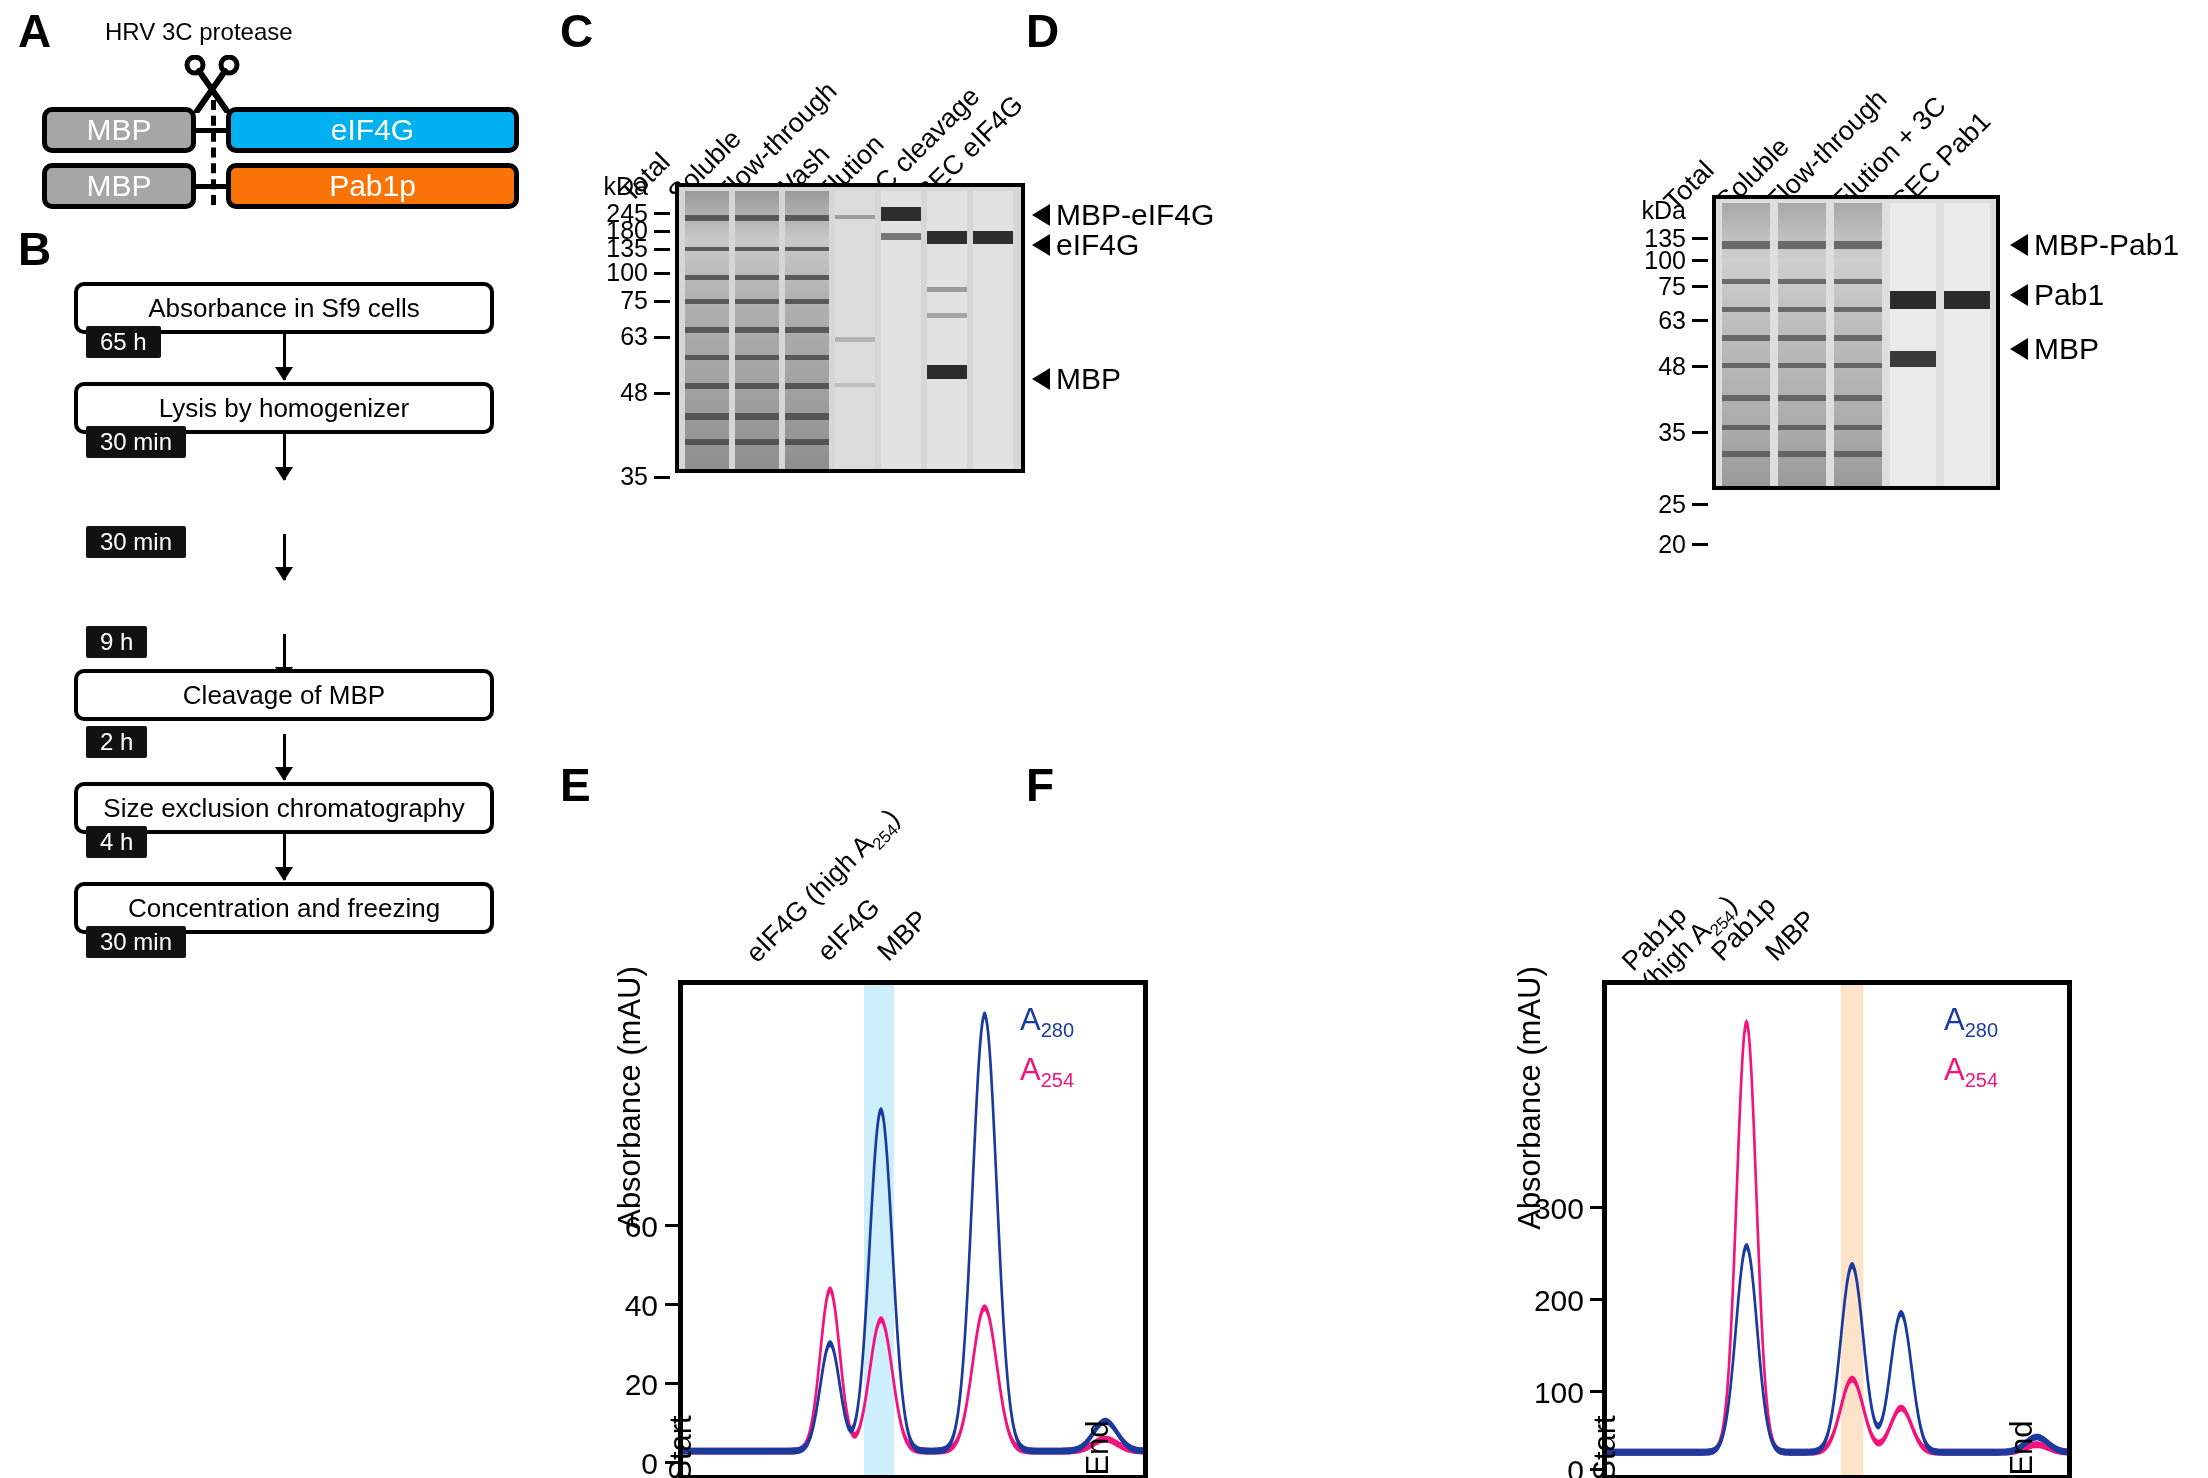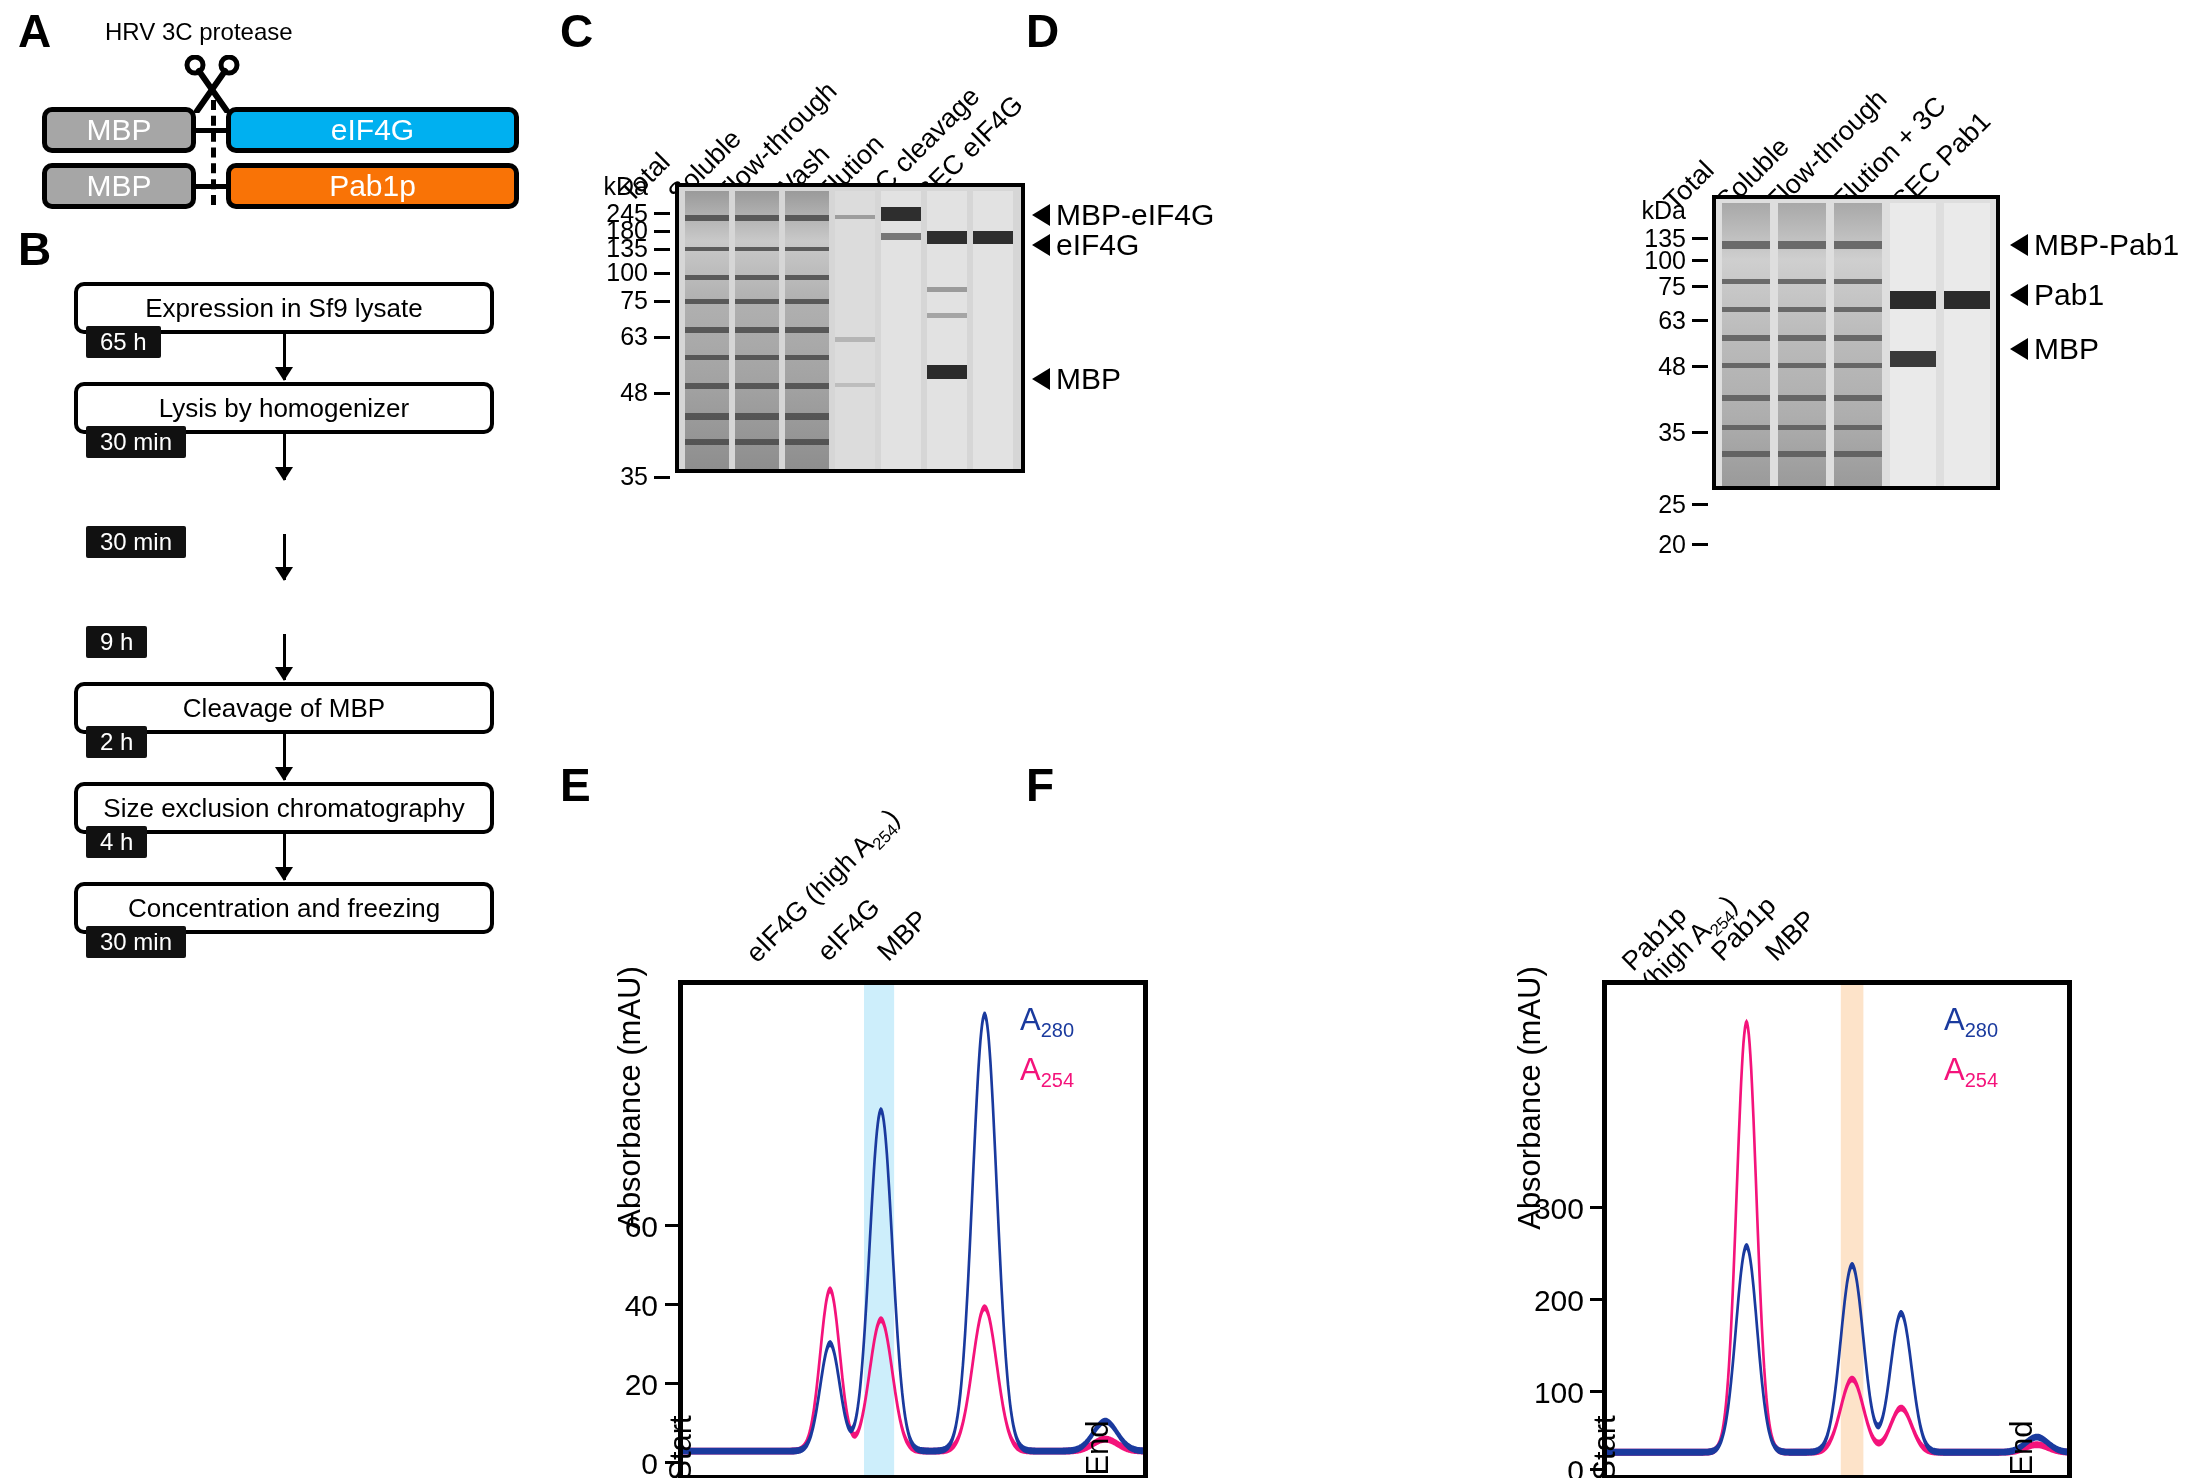--- a/index.html
+++ b/index.html
@@ -75,35 +75,35 @@
   <div class="construct abs c-eif4g" style="left:226px;top:107px;width:293px;">eIF4G</div>
 
   <div class="construct abs c-mbp" style="left:42px;top:163px;width:154px;">MBP</div>
   <div class="linker abs" style="left:195px;top:184px;width:32px;"></div>
   <div class="construct abs c-pab1p" style="left:226px;top:163px;width:293px;">Pab1p</div>
 </div>
 
 <div class="abs" id="panelB">
   <div class="abs panel-letter" style="left:18px;top:4px;">B</div>
 
-  <div class="flow-box" style="top:60px;">Expression in Sf9 lysate</div>
+  <div class="flow-box" style="top:60px;">Absorbance in Sf9 cells</div>
   <div class="flow-time" style="top:104px;">65 h</div>
   <div class="flow-arrow" style="top:112px;height:46px;"></div>
 
   <div class="flow-box" style="top:160px;">Lysis by homogenizer</div>
   <div class="flow-time" style="top:204px;">30 min</div>
   <div class="flow-arrow" style="top:212px;height:46px;"></div>
 
   <div class="flow-time" style="top:304px;">30 min</div>
   <div class="flow-arrow" style="top:312px;height:46px;"></div>
 
   <div class="flow-time" style="top:404px;">9 h</div>
   <div class="flow-arrow" style="top:412px;height:46px;"></div>
 
-  <div class="flow-box" style="top:460px;">Cleavage of MBP</div>
+  <div class="flow-box" style="top:447px;">Cleavage of MBP</div>
   <div class="flow-time" style="top:504px;">2 h</div>
   <div class="flow-arrow" style="top:512px;height:46px;"></div>
 
   <div class="flow-box" style="top:560px;">Size exclusion chromatography</div>
   <div class="flow-time" style="top:604px;">4 h</div>
   <div class="flow-arrow" style="top:612px;height:46px;"></div>
 
   <div class="flow-box" style="top:660px;">Concentration and freezing</div>
   <div class="flow-time" style="top:704px;">30 min</div>
 </div>

